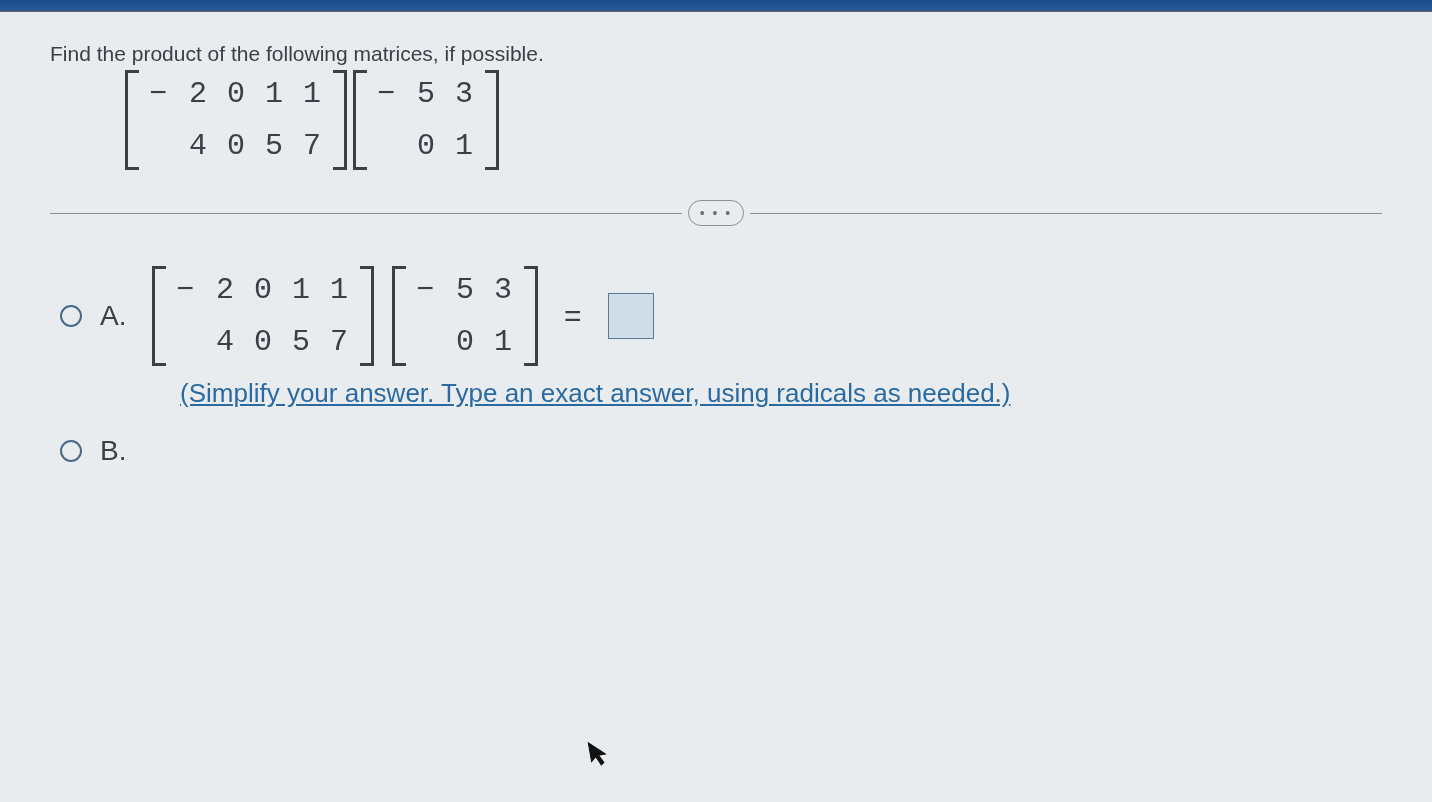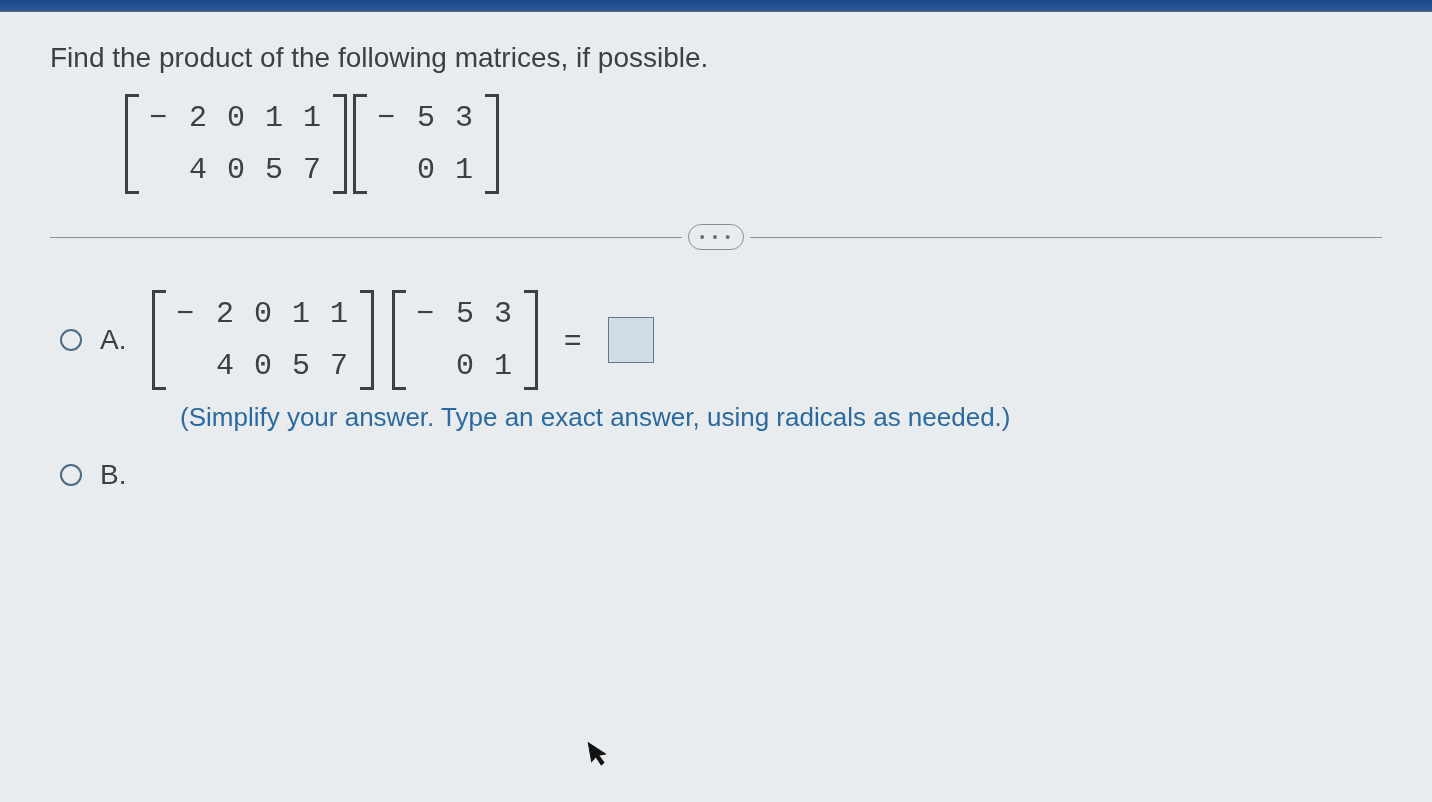--- a/index.html
+++ b/index.html
@@ -14,23 +14,23 @@
   .top-bar {
     height: 12px;
     background: linear-gradient(to bottom, #1a4a8a, #2a5a9a);
     border-bottom: 1px solid #666;
   }
   .content {
     padding: 30px 50px 30px 50px;
     color: #333a42;
   }
   .question-text {
-    font-size: 28px;
-    color: #3a4048;
-    margin-bottom: 20px;
+    font-size: 21px;
+    color: #3a4048;
+    margin-bottom: 4px;
   }
   .matrix-row {
     display: flex;
     align-items: center;
     margin-left: 75px;
     margin-bottom: 30px;
     gap: 6px;
   }
   .matrix {
     display: inline-flex;
@@ -123,20 +123,21 @@
     height: 46px;
     background: #d0dce6;
     border: 1px solid #5a7a95;
   }
   .hint {
     font-size: 26px;
     color: #2a6aa0;
     margin-left: 130px;
     margin-top: 10px;
     margin-bottom: 26px;
+    text-decoration: underline;
   }
   .choice-b {
     display: flex;
     align-items: center;
     gap: 18px;
     margin-left: 10px;
   }
   .choice-b-text {
     font-size: 28px;
     color: #3a4048;

